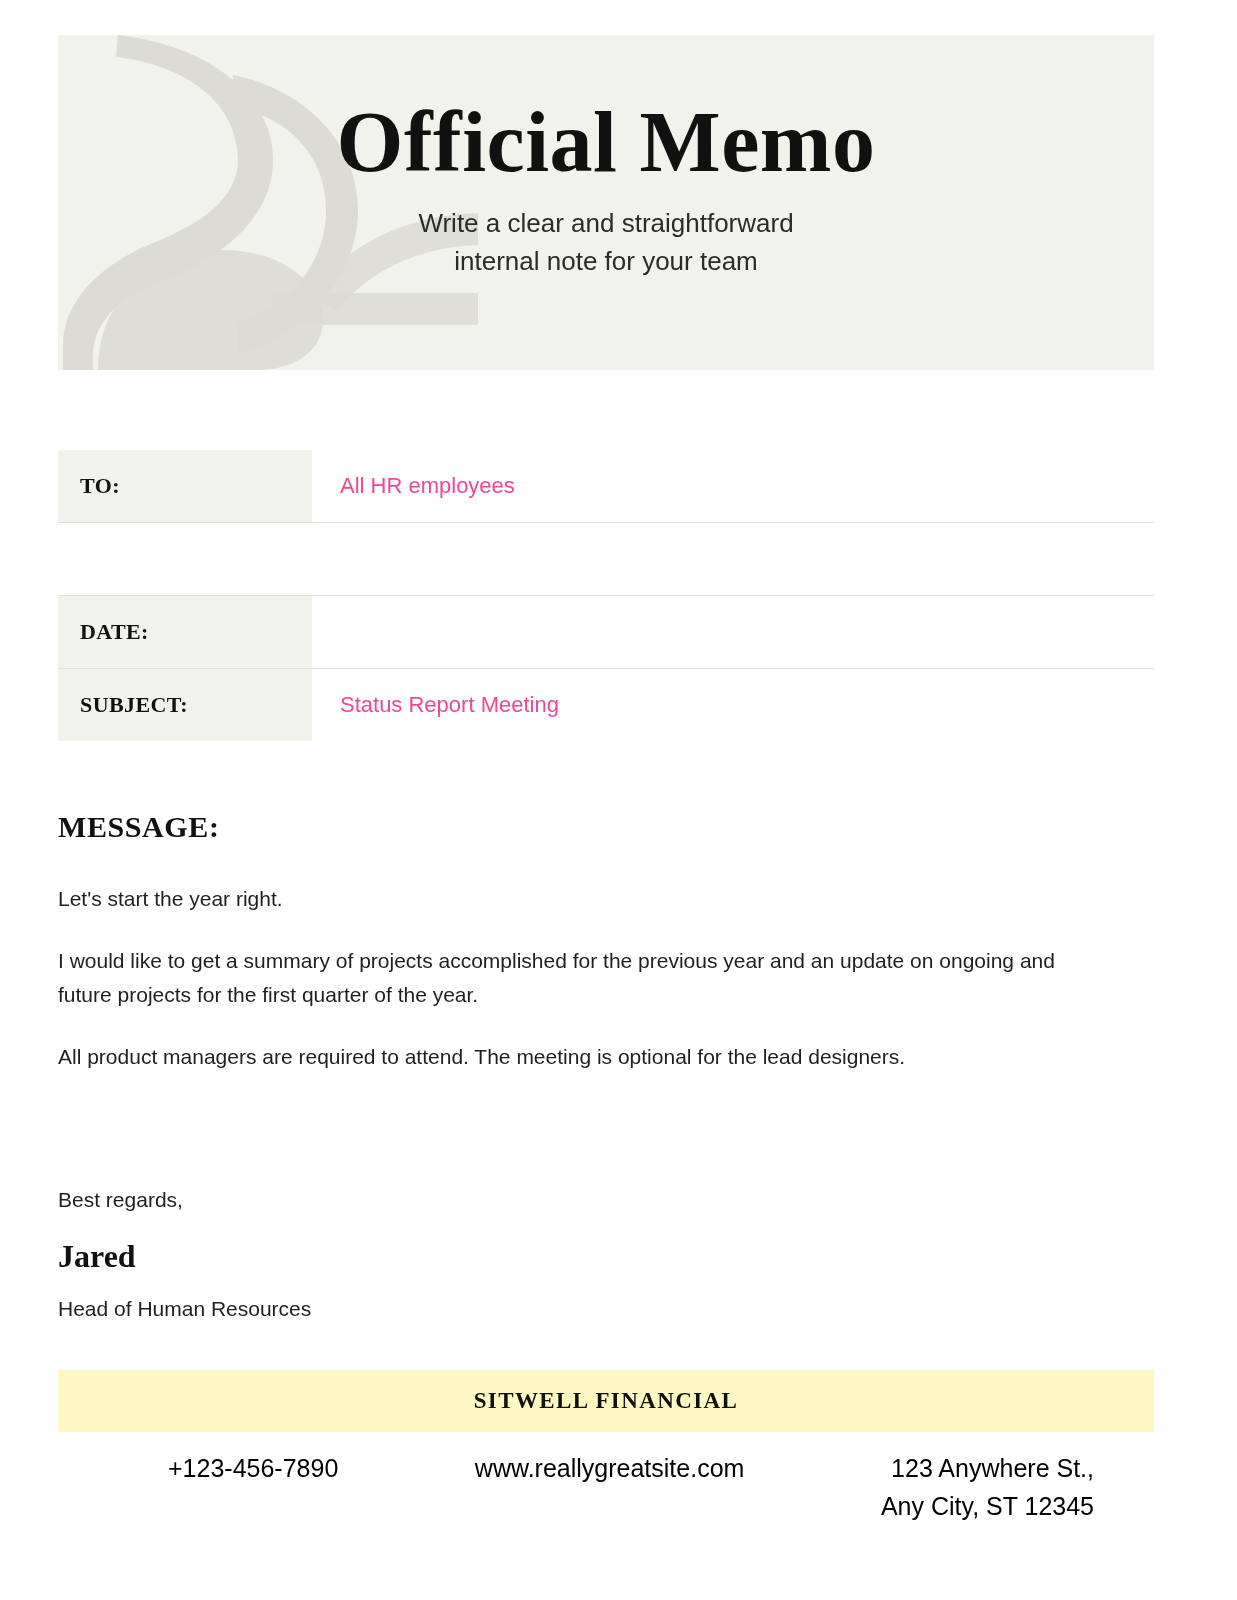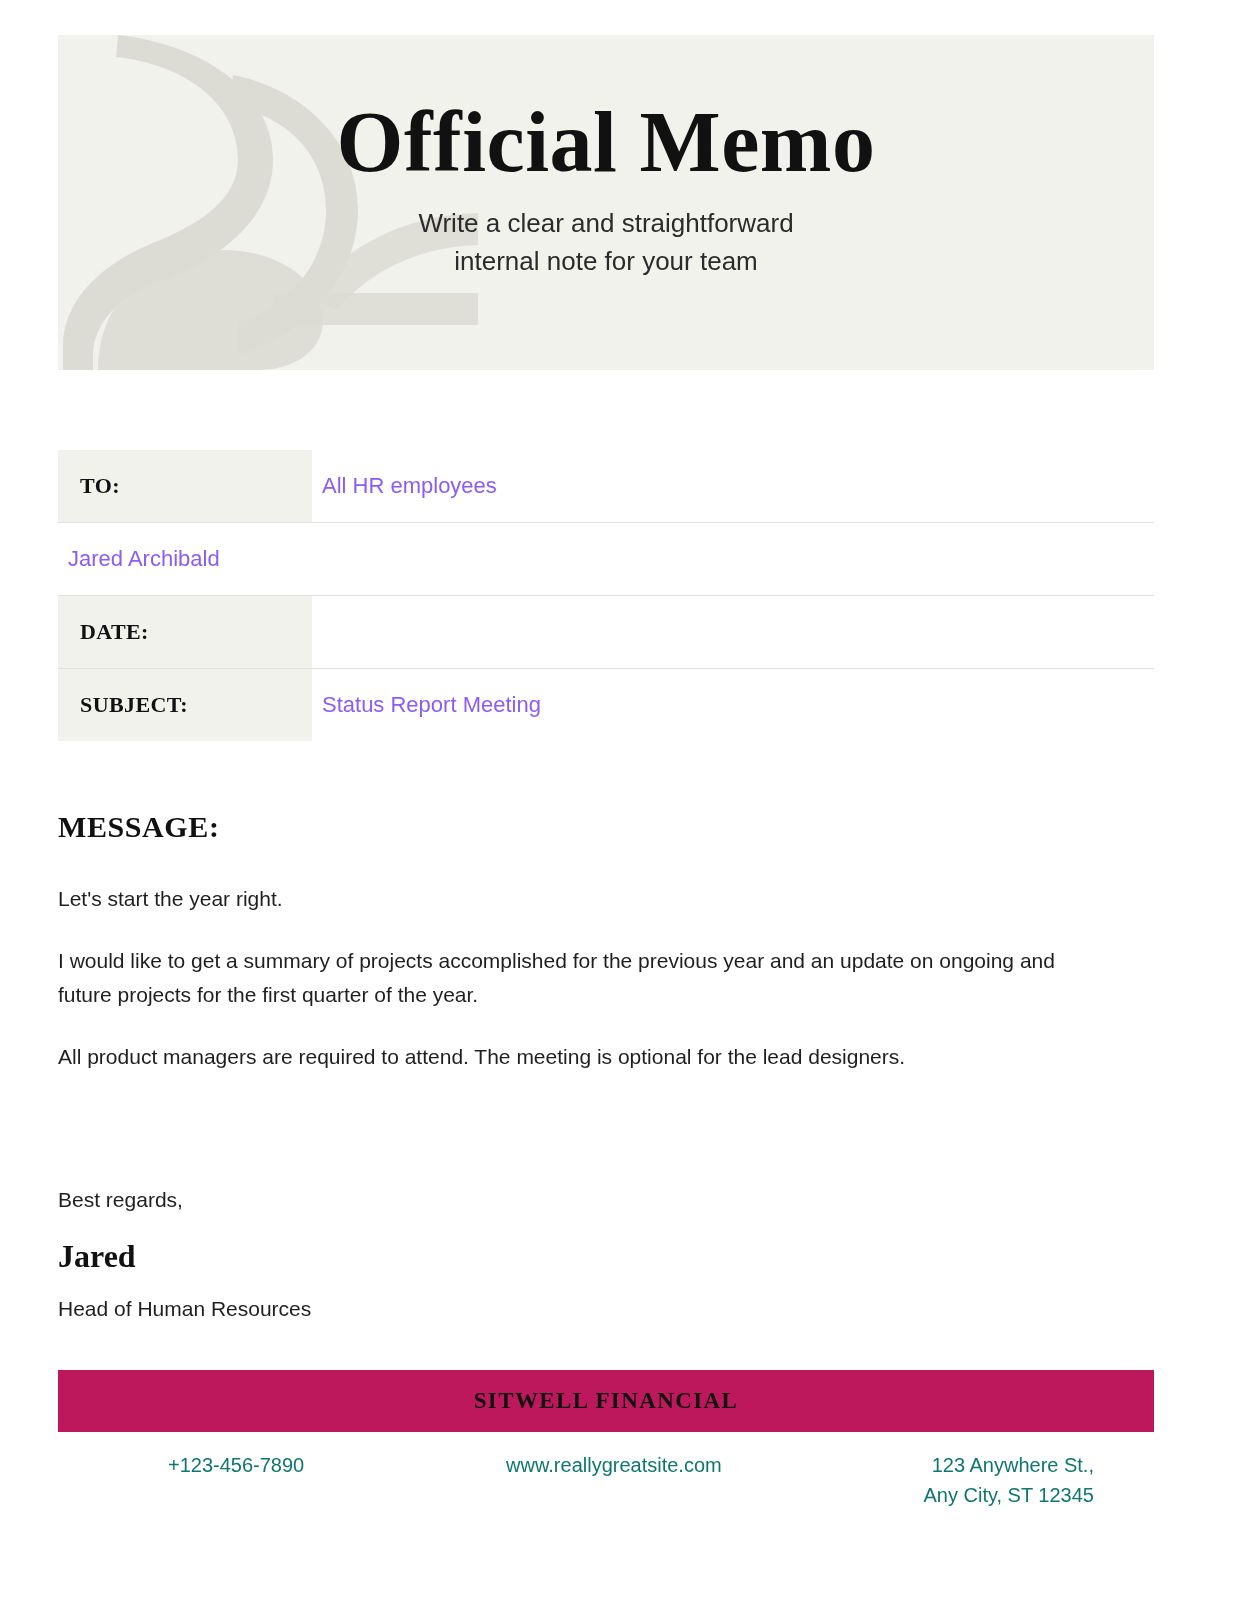--- a/index.html
+++ b/index.html
@@ -92,24 +92,24 @@
     font-family: "Liberation Serif", serif;
     font-size: 22px;
     font-weight: 700;
     letter-spacing: 0.4px;
     color: #111111;
   }
   .meta-value {
     flex: 1;
     display: flex;
     align-items: center;
-    padding-left: 10px;
+    padding-left: 28px;
     box-sizing: border-box;
     font-size: 22px;
-    color: #8b5cf6;
+    color: #ec4899;
     background: #ffffff;
   }
 
   
   .message-section {
     position: absolute;
     left: 58px;
     top: 810px;
     width: 1096px;
   }
@@ -154,21 +154,21 @@
     margin: 0;
   }
 
   
   .footer-band {
     position: absolute;
     left: 58px;
     top: 1370px;
     width: 1096px;
     height: 62px;
-    background: #be185d;
+    background: #fef9c3;
     display: flex;
     align-items: center;
     justify-content: center;
   }
   .company-name {
     font-family: "Liberation Serif", serif;
     font-size: 23px;
     font-weight: 700;
     letter-spacing: 1.4px;
     color: #111111;
@@ -178,22 +178,22 @@
     left: 58px;
     top: 1450px;
     width: 1096px;
     display: flex;
     align-items: flex-start;
     justify-content: space-between;
     padding: 0 60px;
     box-sizing: border-box;
   }
   .contact-item {
-    font-size: 20px;
-    color: #0f766e;
+    font-size: 25px;
+    color: #000000;
     line-height: 1.5;
   }
   .contact-phone { flex: 0 0 auto; margin-left: 50px; }
   .contact-site  { flex: 0 0 auto; }
   .contact-addr  { flex: 0 0 auto; text-align: right; }
 </style>
 </head>
 <body>
 
 <div class="header-band">
@@ -214,21 +214,20 @@
     </div>
   </div>
 </div>
 
 <div class="meta-table">
   <div class="meta-row">
     <div class="meta-label">TO:</div>
     <div class="meta-value">All HR employees</div>
   </div>
   <div class="meta-row">
-    <div class="meta-value">Jared Archibald</div>
   </div>
   <div class="meta-row">
     <div class="meta-label">DATE:</div>
   </div>
   <div class="meta-row">
     <div class="meta-label">SUBJECT:</div>
     <div class="meta-value">Status Report Meeting</div>
   </div>
 </div>
 

